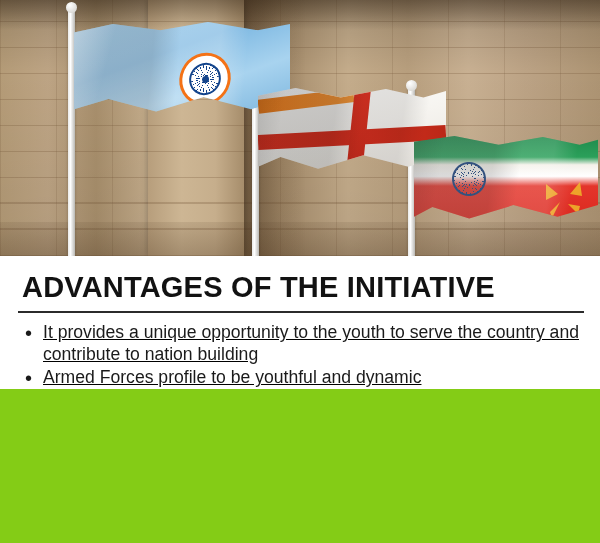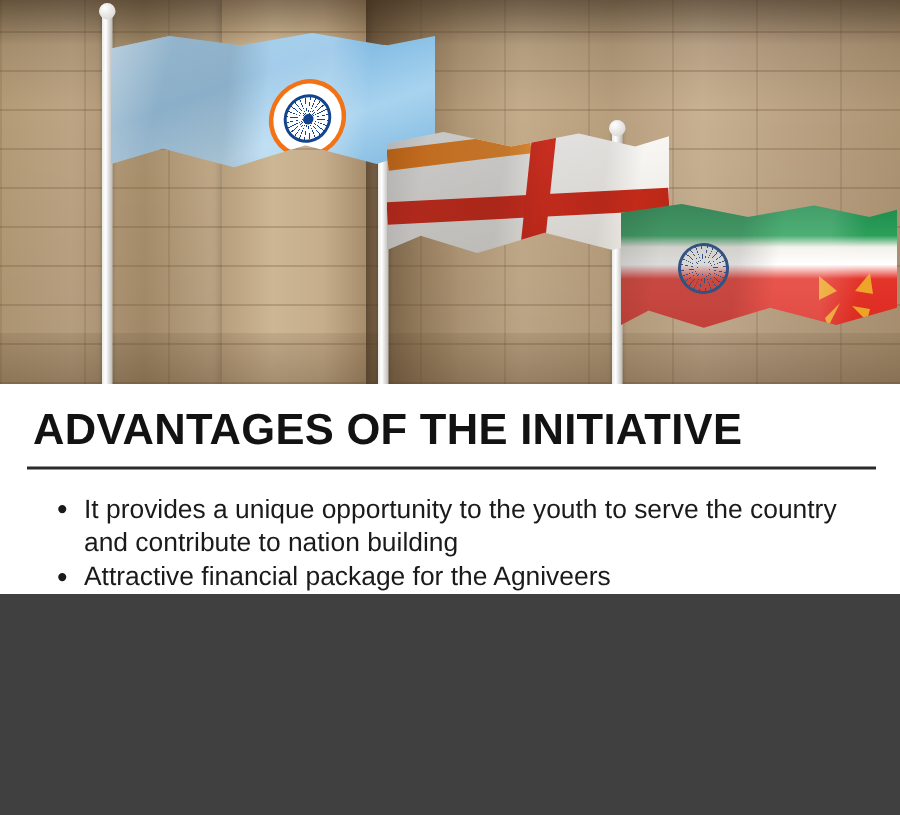--- a/index.html
+++ b/index.html
@@ -10,21 +10,21 @@
     width: 600px;
     height: 543px;
     background: #ffffff;
     font-family: "Liberation Sans", sans-serif;
     overflow: hidden;
   }
   .poster {
     position: relative;
     width: 600px;
     height: 543px;
-    background: #404040;
+    background: #84cc16;
     overflow: hidden;
   }
 
   
   .photo {
     position: relative;
     width: 600px;
     height: 256px;
     overflow: hidden;
     background: #c0a886;
@@ -254,22 +254,23 @@
     margin: 0 0 9px 6px;
     line-height: 1.05;
   }
   .rule {
     height: 2px;
     background: #2b2b2b;
     margin: 0 2px 9px 2px;
   }
   .bullets {
     list-style: none;
-    margin: 16px;
+    margin: 3px;
     padding: 0;
+    text-decoration: underline;
   }
   .bullets li {
     position: relative;
     padding-left: 24px;
     margin-bottom: 2px;
     font-size: 17.6px;
     line-height: 1.22;
     color: #1a1a1a;
   }
   .bullets li::before {
@@ -323,17 +324,17 @@
       </svg>
       <div class="flag3-fold"></div>
     </div>
   </div>
 
   <div class="content">
     <h1 class="headline">ADVANTAGES OF THE INITIATIVE</h1>
     <div class="rule"></div>
     <ul class="bullets">
       <li>It provides a unique opportunity to the youth to serve the country and contribute to nation building</li>
-      <li>Attractive financial package for the Agniveers</li>
+      <li>Armed Forces profile to be youthful and dynamic</li>
     </ul>
   </div>
 
 </div>
 
 </body></html>

